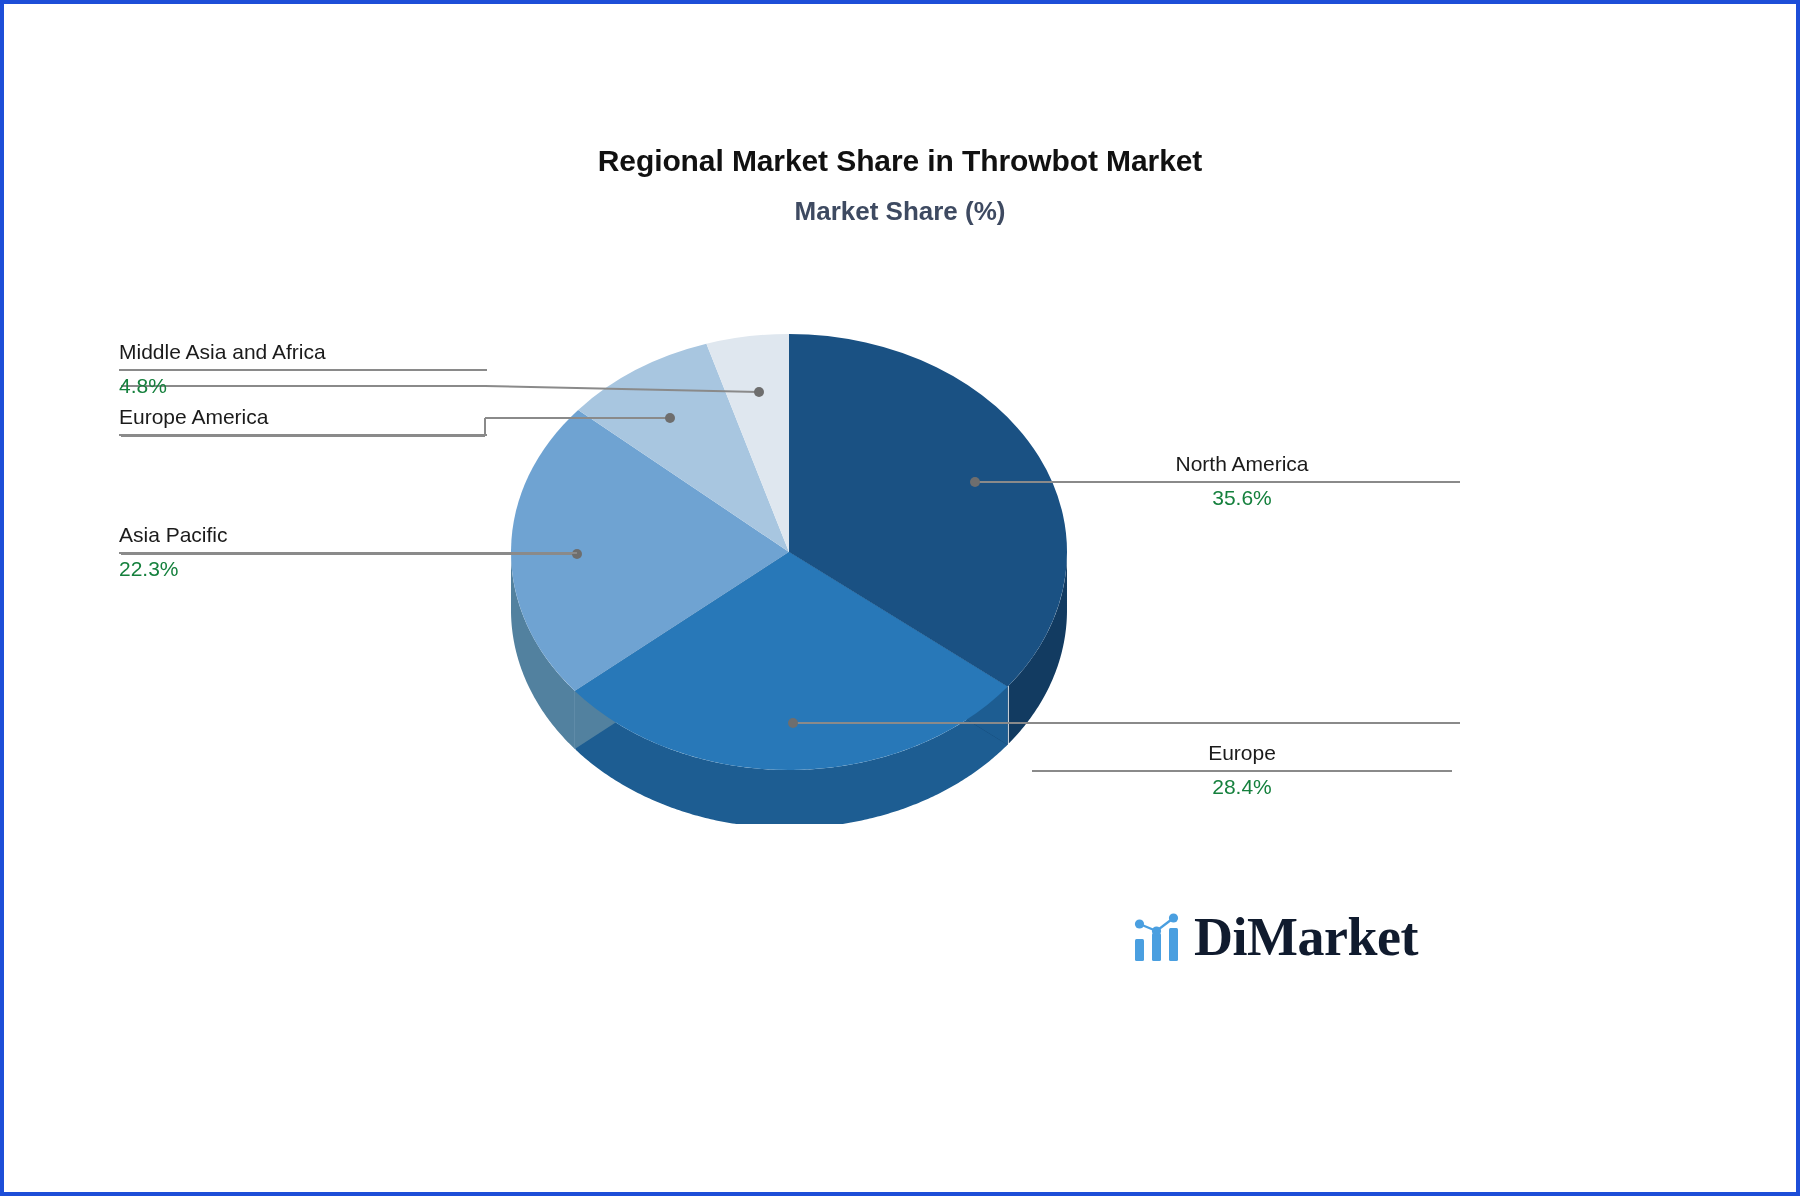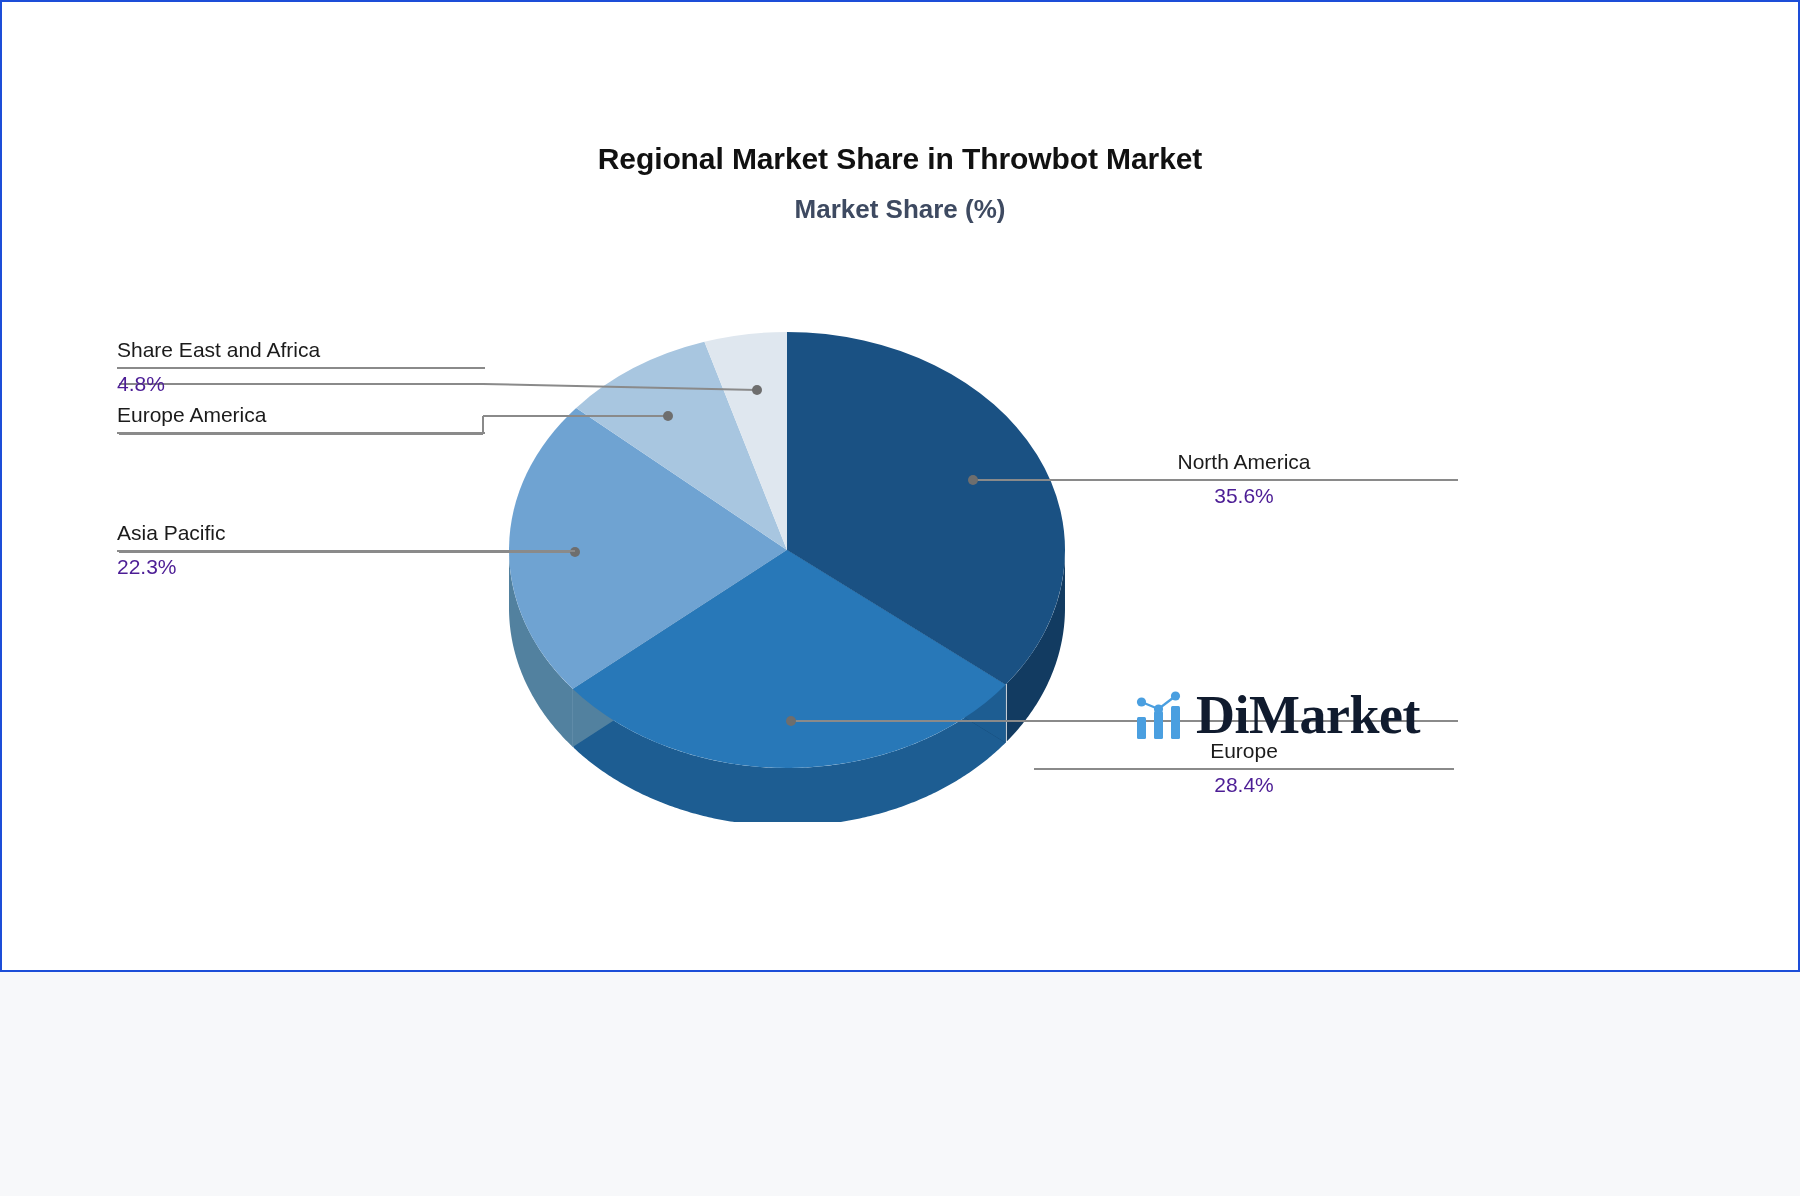--- a/index.html
+++ b/index.html
@@ -5,23 +5,23 @@
   * { box-sizing: border-box; margin: 0; padding: 0; }
   html, body {
     width: 1800px;
     height: 1196px;
     background: #f7f8fa;
     font-family: "Liberation Sans", sans-serif;
   }
   #canvas {
     position: relative;
     width: 1800px;
-    height: 972px;
+    height: 1196px;
     background: #ffffff;
-    border: 2px solid #1d4ed8;
+    border: 4px solid #1d4ed8;
     overflow: hidden;
   }
 
   
   #title {
     position: absolute;
     left: 0; right: 0;
     top: 140px;
     text-align: center;
     font-size: 30px;
@@ -58,21 +58,21 @@
   .callout .cl-name {
     color: #1b1b1b;
     white-space: nowrap;
   }
   .callout .cl-rule {
     height: 0;
     border-top: 2px solid #8a8a8a;
     margin: 4px 0 3px 0;
   }
   .callout .cl-val {
-    color: #4c1d95;
+    color: #15803d;
     white-space: nowrap;
   }
   .callout.left { text-align: left; }
   .callout.right { text-align: center; }
 
   
   #leaders {
     position: absolute;
     left: 0; top: 0;
     width: 1800px; height: 1196px;
@@ -141,21 +141,21 @@
     <circle cx="573" cy="550" r="5" fill="#6e6e6e"></circle>
 
     <polyline points="1456,478 971,478" fill="none" stroke="#8a8a8a" stroke-width="2"></polyline>
     <circle cx="971" cy="478" r="5" fill="#6e6e6e"></circle>
 
     <polyline points="1456,719 789,719" fill="none" stroke="#8a8a8a" stroke-width="2"></polyline>
     <circle cx="789" cy="719" r="5" fill="#6e6e6e"></circle>
   </svg>
 
   <div class="callout left" style="left:115px; top:336px; width:368px;">
-    <div class="cl-name">Share East and Africa</div>
+    <div class="cl-name">Middle Asia and Africa</div>
     <div class="cl-rule"></div>
     <div class="cl-val">4.8%</div>
   </div>
 
   <div class="callout left" style="left:115px; top:401px; width:368px;">
     <div class="cl-name">Europe America</div>
     <div class="cl-rule"></div>
   </div>
 
   <div class="callout left" style="left:115px; top:519px; width:458px;">

